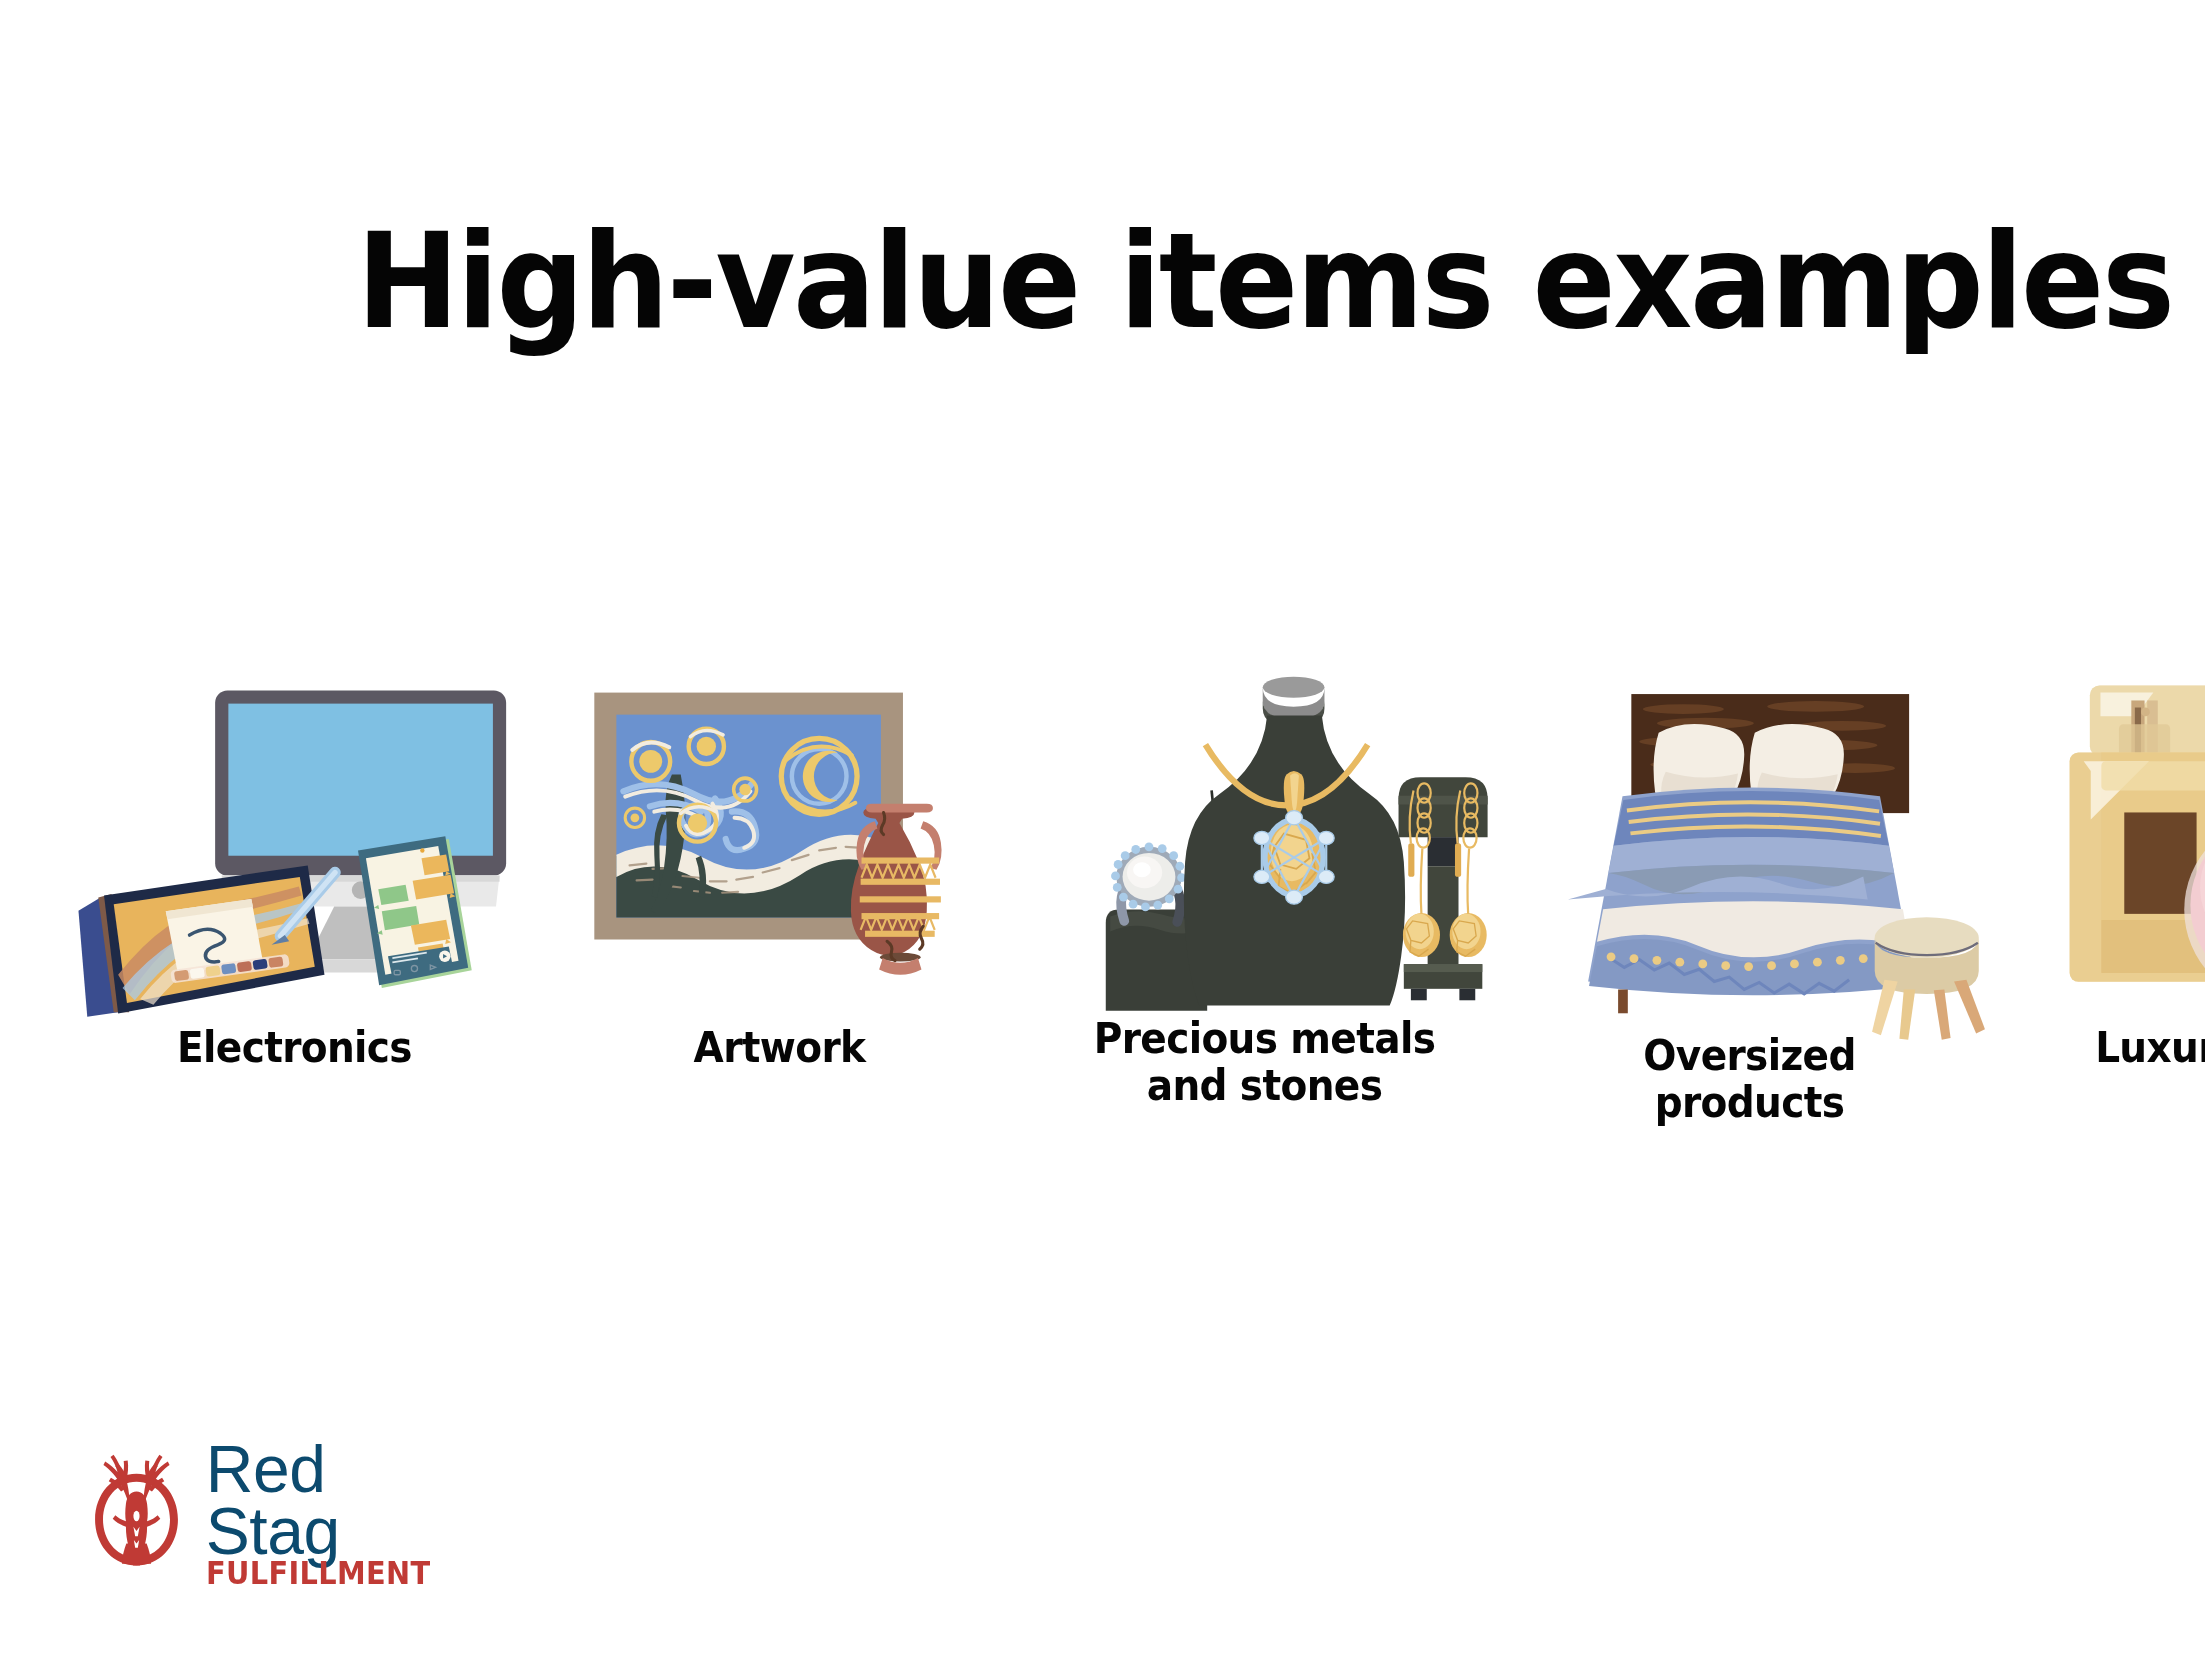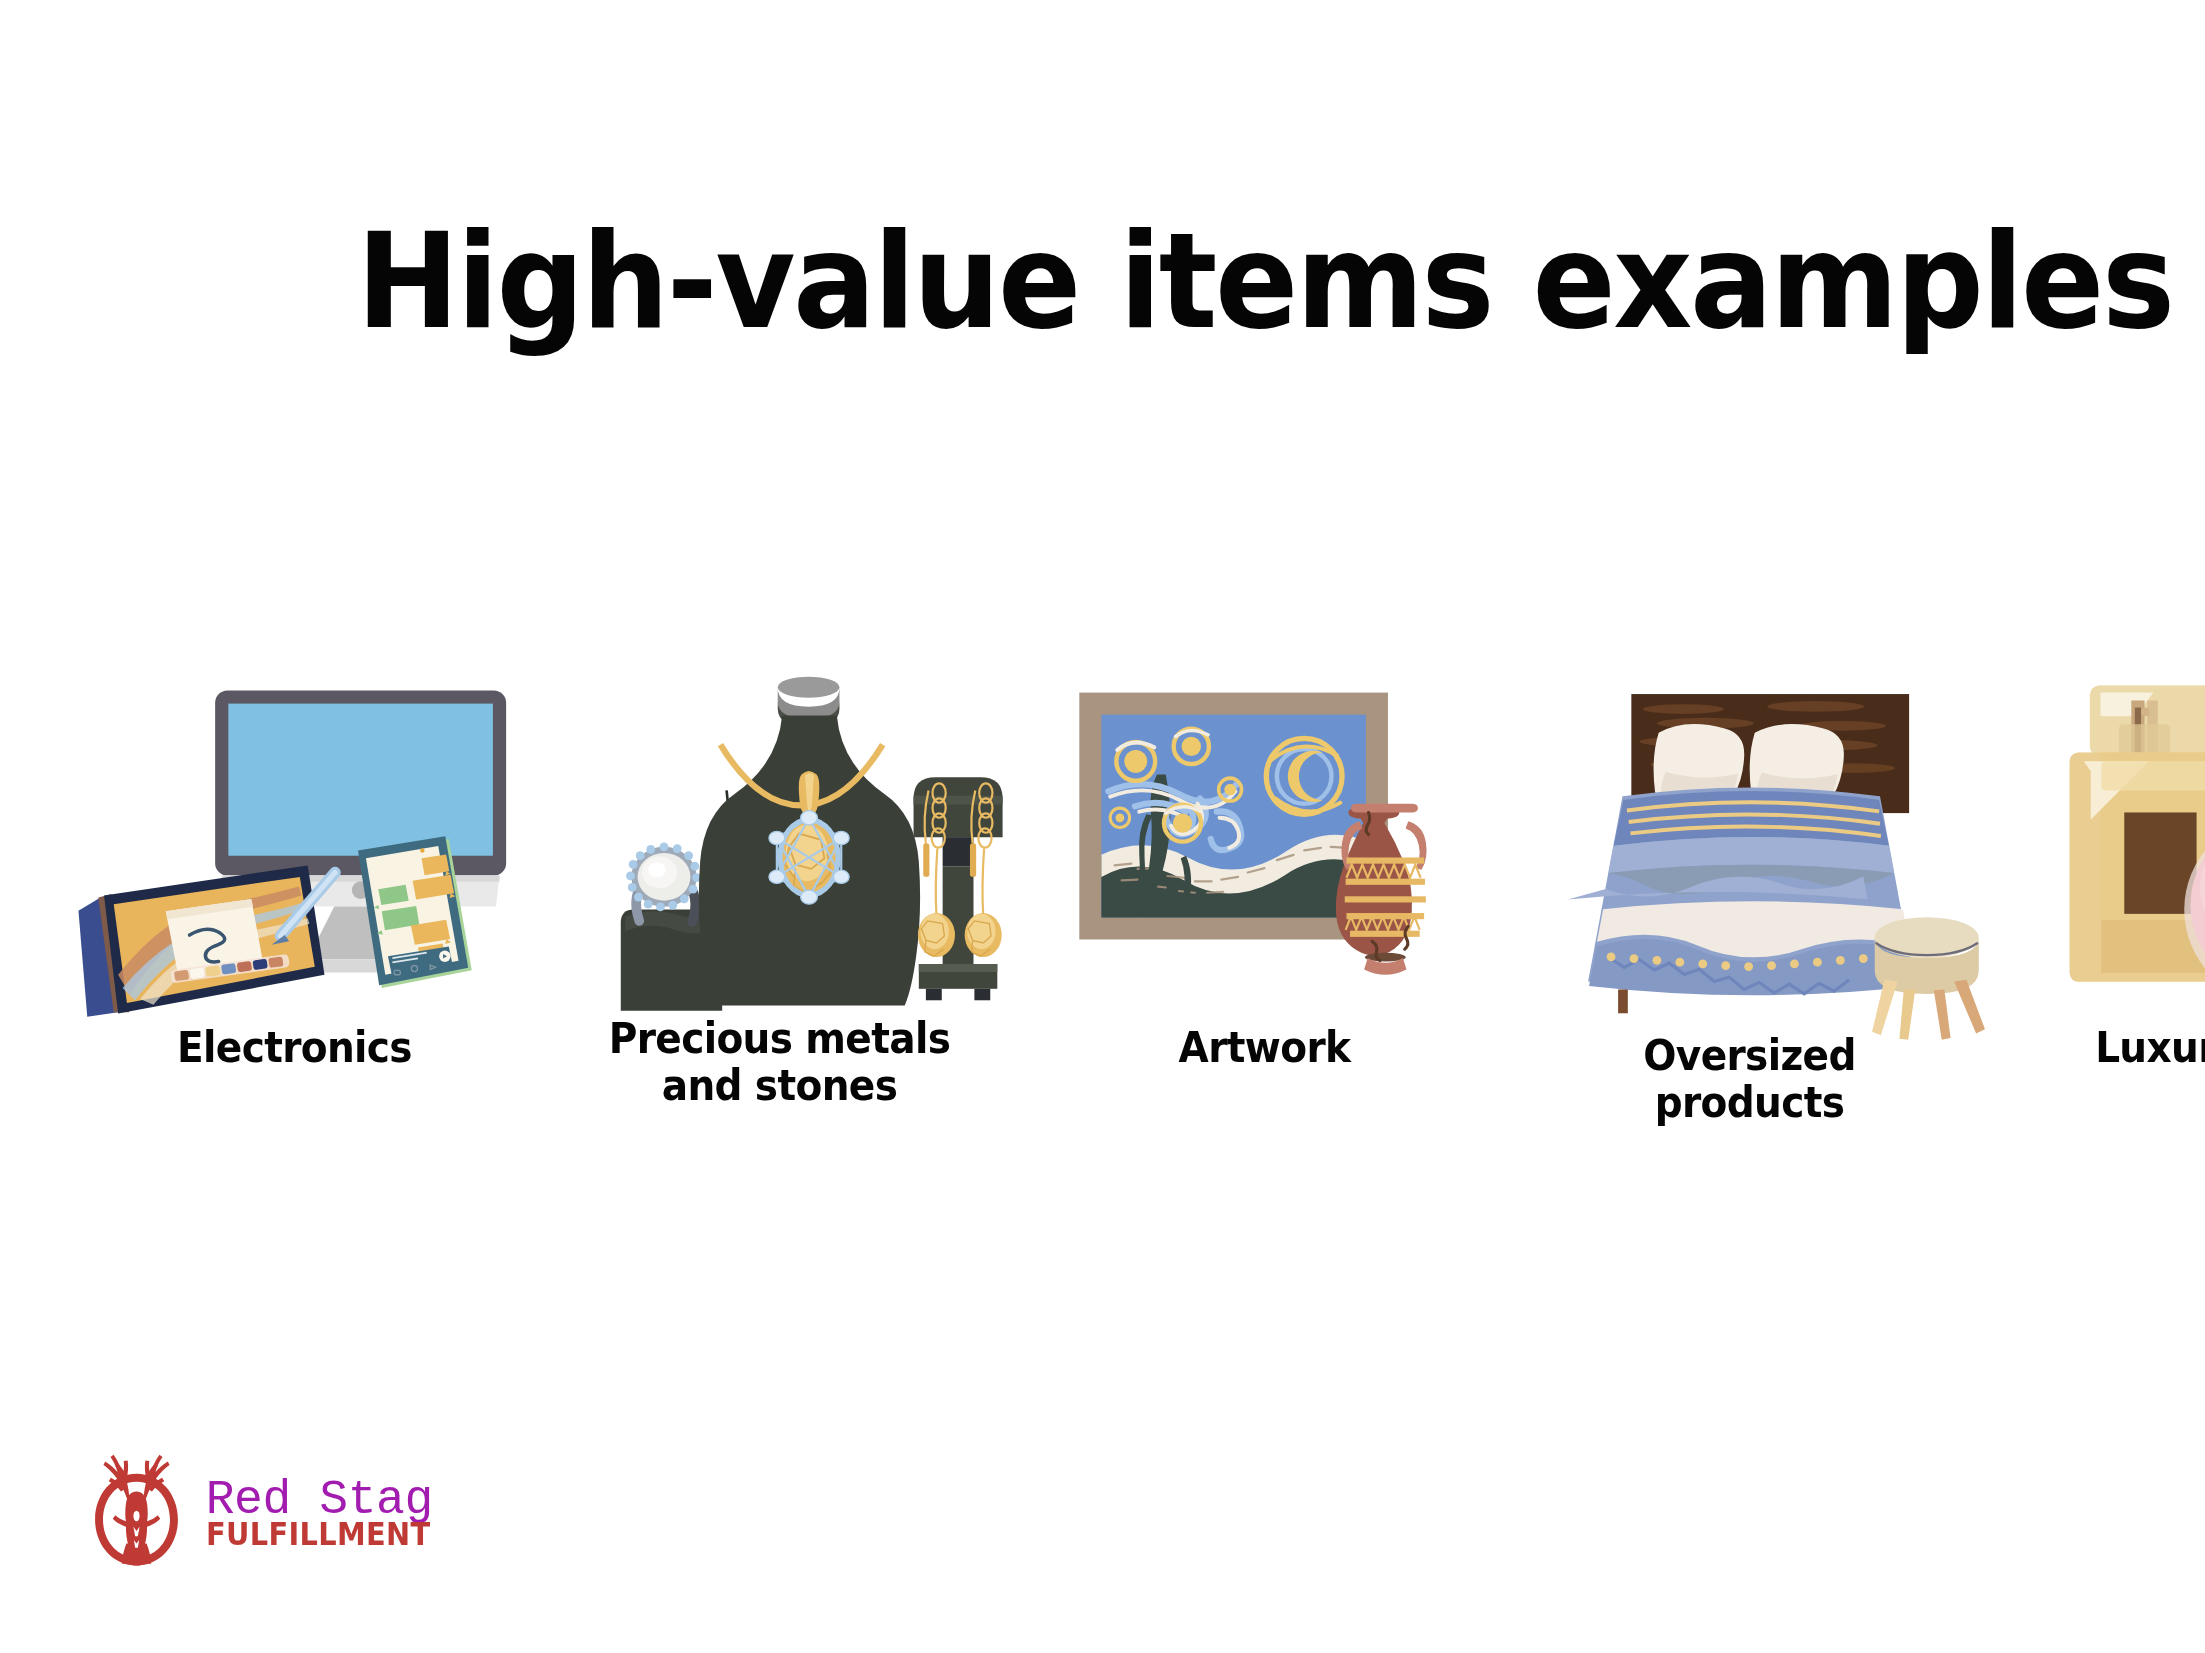--- a/index.html
+++ b/index.html
@@ -90,24 +90,24 @@
     top: 1447px;
     width: 388px;
     height: 132px;
     display: flex;
     align-items: center;
     gap: 9.7px;
   }
   #logo-mark { width: 119px; height: 128px; flex: 0 0 119px; }
   #logo-words { display: flex; flex-direction: column; justify-content: center; padding-top: 2.6px; }
   #logo-wordmark {
-    font-family: Liberation Mono, monospace;
-    font-size: 48px;
+    font-family: Liberation Sans, sans-serif;
+    font-size: 66px;
     line-height: 0.93;
-    color: #a21caf;
+    color: #0c4a6e;
     letter-spacing: -0.4px;
   }
   #logo-subwordmark {
     font-family: "DejaVu Sans", sans-serif;
     font-weight: 700;
     font-size: 32px;
     line-height: 1;
     color: #C03A35;
     letter-spacing: 0.4px;
     transform: scaleX(0.9);
@@ -195,20 +195,123 @@
           <line x1="772" y1="662" x2="850" y2="650" stroke="#DDE8EC" stroke-width="4"></line>
           <line x1="772" y1="672" x2="830" y2="663" stroke="#DDE8EC" stroke-width="4"></line>
 
           <rect x="776" y="690" width="14" height="10" rx="3" fill="none" stroke="#7E95A3" stroke-width="3"></rect>
           <circle cx="822" cy="686" r="7" fill="none" stroke="#7E95A3" stroke-width="3"></circle>
           <path d="M858 678 l12 5 l-12 5 z" fill="none" stroke="#7E95A3" stroke-width="3"></path>
         </g>
       </svg>
     </div>
     <div class="card-label">Electronics</div>
+  </div>
+
+  <div class="card card-2">
+    <div class="art-area">
+      <svg viewBox="0 0 1100 800" width="485" height="353" aria-hidden="true">
+        <g>
+          <rect x="130" y="60" width="700" height="560" fill="#A8947F"></rect>
+          <rect x="180" y="110" width="600" height="460" fill="#6B92CF"></rect>
+
+          <path d="M180 430 q90 -40 180 10 q120 70 240 -10 q90 -60 180 -26 l0 166 l-600 0 z" fill="#3A4A44"></path>
+
+          <path d="M180 428 q100 -46 196 6 q112 62 226 -16 q88 -58 178 -22 l0 56 q-96 -36 -184 22 q-120 78 -232 10 q-96 -56 -184 -6 z" fill="#F2ECE0"></path>
+          <g stroke="#A8947F" stroke-width="5" stroke-linecap="round" opacity="0.85">
+            <line x1="210" y1="452" x2="248" y2="448"></line>
+            <line x1="262" y1="460" x2="300" y2="458"></line>
+            <line x1="330" y1="476" x2="368" y2="480"></line>
+            <line x1="392" y1="488" x2="430" y2="488"></line>
+            <line x1="452" y1="484" x2="490" y2="478"></line>
+            <line x1="512" y1="468" x2="550" y2="458"></line>
+            <line x1="578" y1="440" x2="616" y2="428"></line>
+            <line x1="640" y1="418" x2="678" y2="412"></line>
+            <line x1="700" y1="410" x2="738" y2="412"></line>
+            <line x1="226" y1="486" x2="262" y2="484"></line>
+            <line x1="290" y1="498" x2="326" y2="502"></line>
+            <line x1="356" y1="510" x2="392" y2="514"></line>
+            <line x1="420" y1="514" x2="456" y2="512"></line>
+          </g>
+
+          <path d="M326 246 q16 80 8 140 q-6 54 -22 100 q-18 52 -44 74 l-10 -6 q22 -42 30 -96 q10 -70 4 -130 q-4 -46 14 -82 z" fill="#3A4A44"></path>
+          <path d="M296 338 q-22 44 -18 96 q4 54 -6 92 l-12 -4 q10 -46 6 -94 q-4 -54 16 -92 z" fill="#3A4A44"></path>
+          <path d="M372 430 q18 40 8 96 l-14 -4 q8 -48 -6 -86 z" fill="#3A4A44"></path>
+
+          <g fill="none" stroke="#9FC0E8" stroke-width="14" stroke-linecap="round">
+            <path d="M196 284 q80 -36 160 6 q80 44 130 -22"></path>
+            <path d="M256 318 q60 -20 116 12"></path>
+            <path d="M404 300 q30 44 -10 70 q-42 28 -62 -12 q-16 -32 22 -42 q30 -8 34 26 q2 26 -22 28"></path>
+            <path d="M442 330 q40 -4 52 34 q12 38 -24 50 q-34 12 -42 -22"></path>
+          </g>
+          <g fill="none" stroke="#F2ECE0" stroke-width="9" stroke-linecap="round">
+            <path d="M200 296 q82 -32 158 8 q78 42 126 -20"></path>
+            <path d="M266 330 q54 -14 104 14"></path>
+            <path d="M398 312 q24 38 -8 60 q-34 22 -52 -10"></path>
+            <path d="M448 344 q32 0 42 28 q10 30 -20 40"></path>
+          </g>
+
+          <g>
+            <circle cx="258" cy="216" r="44" fill="none" stroke="#EDC96B" stroke-width="10"></circle>
+            <circle cx="258" cy="216" r="26" fill="#EDC96B"></circle>
+            <path d="M216 190 q36 -30 84 -6" stroke="#F2ECE0" stroke-width="9" fill="none" stroke-linecap="round"></path>
+          </g>
+          <g>
+            <circle cx="384" cy="182" r="40" fill="none" stroke="#EDC96B" stroke-width="10"></circle>
+            <circle cx="384" cy="182" r="22" fill="#EDC96B"></circle>
+            <path d="M348 160 q32 -26 74 -4" stroke="#F2ECE0" stroke-width="8" fill="none" stroke-linecap="round"></path>
+          </g>
+          <g>
+            <circle cx="472" cy="280" r="26" fill="none" stroke="#EDC96B" stroke-width="8"></circle>
+            <circle cx="472" cy="280" r="13" fill="#EDC96B"></circle>
+          </g>
+          <g>
+            <circle cx="222" cy="344" r="22" fill="none" stroke="#EDC96B" stroke-width="7"></circle>
+            <circle cx="222" cy="344" r="10" fill="#EDC96B"></circle>
+          </g>
+          <g>
+            <circle cx="364" cy="356" r="42" fill="none" stroke="#EDC96B" stroke-width="10"></circle>
+            <circle cx="364" cy="356" r="22" fill="#EDC96B"></circle>
+            <path d="M326 334 q36 -28 80 -4" stroke="#F2ECE0" stroke-width="8" fill="none" stroke-linecap="round"></path>
+          </g>
+
+          <g>
+            <circle cx="640" cy="250" r="86" fill="none" stroke="#EDC96B" stroke-width="12"></circle>
+            <circle cx="640" cy="250" r="62" fill="none" stroke="#9FC0E8" stroke-width="10"></circle>
+            <path d="M682 196 a58 58 0 1 0 0 108 a46 46 0 1 1 0 -108 z" fill="#EDC96B"></path>
+            <path d="M566 212 q70 -54 148 -10" stroke="#EDC96B" stroke-width="9" fill="none" stroke-linecap="round"></path>
+            <path d="M574 300 q70 54 148 10" stroke="#EDC96B" stroke-width="9" fill="none" stroke-linecap="round"></path>
+          </g>
+        </g>
+
+        <g>
+          <path d="M766 318 q-26 4 -26 14 q0 12 28 14 l6 10 q-26 50 -44 96 q-20 54 -18 104 q2 60 46 88 q40 24 76 4 q46 -26 50 -92 q4 -58 -18 -112 q-18 -44 -44 -88 l6 -10 q28 -2 28 -14 q0 -10 -26 -14 z" fill="#9A5547"></path>
+          <path d="M760 312 h124 q14 0 14 10 q0 10 -14 10 h-124 q-14 0 -14 -10 q0 -10 14 -10 z" fill="#C47F6E"></path>
+          <path d="M766 352 q-34 10 -40 48 q-6 36 10 62 l14 -4 q-14 -22 -8 -52 q6 -30 30 -38 z" fill="#C47F6E"></path>
+          <path d="M876 352 q34 10 40 48 q6 36 -10 62 l-14 -4 q14 -22 8 -52 q-6 -30 -30 -38 z" fill="#C47F6E"></path>
+          <rect x="736" y="434" width="176" height="14" fill="#E8B964"></rect>
+          <rect x="734" y="482" width="180" height="14" fill="#E8B964"></rect>
+          <rect x="732" y="522" width="184" height="14" fill="#E8B964"></rect>
+          <rect x="736" y="560" width="176" height="14" fill="#E8B964"></rect>
+          <rect x="744" y="600" width="158" height="14" fill="#E8B964"></rect>
+          <g stroke="#E8B964" stroke-width="5" fill="none">
+            <path d="M736 480 l12 -30 l12 30 l12 -30 l12 30 l12 -30 l12 30 l12 -30 l12 30 l12 -30 l12 30 l12 -30 l12 30 l12 -30 l12 30"></path>
+            <path d="M734 598 l12 -30 l12 30 l12 -30 l12 30 l12 -30 l12 30 l12 -30 l12 30 l12 -30 l12 30 l12 -30 l12 30 l12 -30 l12 30"></path>
+          </g>
+          <ellipse cx="824" cy="660" rx="46" ry="10" fill="#6B4A38"></ellipse>
+          <path d="M784 662 q40 22 80 0 l8 26 q-48 24 -96 0 z" fill="#C47F6E"></path>
+          <g stroke="#5C3A26" stroke-width="7" fill="none" stroke-linecap="round">
+            <path d="M786 332 q6 16 -2 28 q-8 14 2 22"></path>
+            <path d="M876 590 q-12 14 -4 28 q8 14 -4 24"></path>
+            <path d="M794 624 q14 10 10 24 q-4 14 8 20"></path>
+          </g>
+        </g>
+      </svg>
+    </div>
+    <div class="card-label">Artwork</div>
   </div>
 
   <div class="card card-3">
     <div class="art-area">
       <svg viewBox="0 0 1100 800" width="485" height="353" aria-hidden="true">
 
         <g>
           <path d="M190 600 q0 -30 30 -30 h170 q30 0 30 30 v200 h-230 z" fill="#3A3F38"></path>
           <path d="M200 586 q60 -22 120 -4 q60 18 100 -6 l0 34 q-46 26 -108 6 q-58 -20 -112 4 z" fill="#454A42"></path>
           <path d="M232 596 q-20 -60 16 -94" stroke="#8E97A8" stroke-width="22" fill="none" stroke-linecap="round"></path>
@@ -325,123 +428,20 @@
             <path d="M992 596 l-14 18 l10 26 l24 6 l18 -16 l-4 -28 z"></path>
             <path d="M988 640 l-2 26 l20 10 l22 -16"></path>
           </g>
         </g>
       </svg>
     </div>
     <div class="card-label">Precious metals
 and stones</div>
   </div>
 
-  <div class="card card-2">
-    <div class="art-area">
-      <svg viewBox="0 0 1100 800" width="485" height="353" aria-hidden="true">
-        <g>
-          <rect x="130" y="60" width="700" height="560" fill="#A8947F"></rect>
-          <rect x="180" y="110" width="600" height="460" fill="#6B92CF"></rect>
-
-          <path d="M180 430 q90 -40 180 10 q120 70 240 -10 q90 -60 180 -26 l0 166 l-600 0 z" fill="#3A4A44"></path>
-
-          <path d="M180 428 q100 -46 196 6 q112 62 226 -16 q88 -58 178 -22 l0 56 q-96 -36 -184 22 q-120 78 -232 10 q-96 -56 -184 -6 z" fill="#F2ECE0"></path>
-          <g stroke="#A8947F" stroke-width="5" stroke-linecap="round" opacity="0.85">
-            <line x1="210" y1="452" x2="248" y2="448"></line>
-            <line x1="262" y1="460" x2="300" y2="458"></line>
-            <line x1="330" y1="476" x2="368" y2="480"></line>
-            <line x1="392" y1="488" x2="430" y2="488"></line>
-            <line x1="452" y1="484" x2="490" y2="478"></line>
-            <line x1="512" y1="468" x2="550" y2="458"></line>
-            <line x1="578" y1="440" x2="616" y2="428"></line>
-            <line x1="640" y1="418" x2="678" y2="412"></line>
-            <line x1="700" y1="410" x2="738" y2="412"></line>
-            <line x1="226" y1="486" x2="262" y2="484"></line>
-            <line x1="290" y1="498" x2="326" y2="502"></line>
-            <line x1="356" y1="510" x2="392" y2="514"></line>
-            <line x1="420" y1="514" x2="456" y2="512"></line>
-          </g>
-
-          <path d="M326 246 q16 80 8 140 q-6 54 -22 100 q-18 52 -44 74 l-10 -6 q22 -42 30 -96 q10 -70 4 -130 q-4 -46 14 -82 z" fill="#3A4A44"></path>
-          <path d="M296 338 q-22 44 -18 96 q4 54 -6 92 l-12 -4 q10 -46 6 -94 q-4 -54 16 -92 z" fill="#3A4A44"></path>
-          <path d="M372 430 q18 40 8 96 l-14 -4 q8 -48 -6 -86 z" fill="#3A4A44"></path>
-
-          <g fill="none" stroke="#9FC0E8" stroke-width="14" stroke-linecap="round">
-            <path d="M196 284 q80 -36 160 6 q80 44 130 -22"></path>
-            <path d="M256 318 q60 -20 116 12"></path>
-            <path d="M404 300 q30 44 -10 70 q-42 28 -62 -12 q-16 -32 22 -42 q30 -8 34 26 q2 26 -22 28"></path>
-            <path d="M442 330 q40 -4 52 34 q12 38 -24 50 q-34 12 -42 -22"></path>
-          </g>
-          <g fill="none" stroke="#F2ECE0" stroke-width="9" stroke-linecap="round">
-            <path d="M200 296 q82 -32 158 8 q78 42 126 -20"></path>
-            <path d="M266 330 q54 -14 104 14"></path>
-            <path d="M398 312 q24 38 -8 60 q-34 22 -52 -10"></path>
-            <path d="M448 344 q32 0 42 28 q10 30 -20 40"></path>
-          </g>
-
-          <g>
-            <circle cx="258" cy="216" r="44" fill="none" stroke="#EDC96B" stroke-width="10"></circle>
-            <circle cx="258" cy="216" r="26" fill="#EDC96B"></circle>
-            <path d="M216 190 q36 -30 84 -6" stroke="#F2ECE0" stroke-width="9" fill="none" stroke-linecap="round"></path>
-          </g>
-          <g>
-            <circle cx="384" cy="182" r="40" fill="none" stroke="#EDC96B" stroke-width="10"></circle>
-            <circle cx="384" cy="182" r="22" fill="#EDC96B"></circle>
-            <path d="M348 160 q32 -26 74 -4" stroke="#F2ECE0" stroke-width="8" fill="none" stroke-linecap="round"></path>
-          </g>
-          <g>
-            <circle cx="472" cy="280" r="26" fill="none" stroke="#EDC96B" stroke-width="8"></circle>
-            <circle cx="472" cy="280" r="13" fill="#EDC96B"></circle>
-          </g>
-          <g>
-            <circle cx="222" cy="344" r="22" fill="none" stroke="#EDC96B" stroke-width="7"></circle>
-            <circle cx="222" cy="344" r="10" fill="#EDC96B"></circle>
-          </g>
-          <g>
-            <circle cx="364" cy="356" r="42" fill="none" stroke="#EDC96B" stroke-width="10"></circle>
-            <circle cx="364" cy="356" r="22" fill="#EDC96B"></circle>
-            <path d="M326 334 q36 -28 80 -4" stroke="#F2ECE0" stroke-width="8" fill="none" stroke-linecap="round"></path>
-          </g>
-
-          <g>
-            <circle cx="640" cy="250" r="86" fill="none" stroke="#EDC96B" stroke-width="12"></circle>
-            <circle cx="640" cy="250" r="62" fill="none" stroke="#9FC0E8" stroke-width="10"></circle>
-            <path d="M682 196 a58 58 0 1 0 0 108 a46 46 0 1 1 0 -108 z" fill="#EDC96B"></path>
-            <path d="M566 212 q70 -54 148 -10" stroke="#EDC96B" stroke-width="9" fill="none" stroke-linecap="round"></path>
-            <path d="M574 300 q70 54 148 10" stroke="#EDC96B" stroke-width="9" fill="none" stroke-linecap="round"></path>
-          </g>
-        </g>
-
-        <g>
-          <path d="M766 318 q-26 4 -26 14 q0 12 28 14 l6 10 q-26 50 -44 96 q-20 54 -18 104 q2 60 46 88 q40 24 76 4 q46 -26 50 -92 q4 -58 -18 -112 q-18 -44 -44 -88 l6 -10 q28 -2 28 -14 q0 -10 -26 -14 z" fill="#9A5547"></path>
-          <path d="M760 312 h124 q14 0 14 10 q0 10 -14 10 h-124 q-14 0 -14 -10 q0 -10 14 -10 z" fill="#C47F6E"></path>
-          <path d="M766 352 q-34 10 -40 48 q-6 36 10 62 l14 -4 q-14 -22 -8 -52 q6 -30 30 -38 z" fill="#C47F6E"></path>
-          <path d="M876 352 q34 10 40 48 q6 36 -10 62 l-14 -4 q14 -22 8 -52 q-6 -30 -30 -38 z" fill="#C47F6E"></path>
-          <rect x="736" y="434" width="176" height="14" fill="#E8B964"></rect>
-          <rect x="734" y="482" width="180" height="14" fill="#E8B964"></rect>
-          <rect x="732" y="522" width="184" height="14" fill="#E8B964"></rect>
-          <rect x="736" y="560" width="176" height="14" fill="#E8B964"></rect>
-          <rect x="744" y="600" width="158" height="14" fill="#E8B964"></rect>
-          <g stroke="#E8B964" stroke-width="5" fill="none">
-            <path d="M736 480 l12 -30 l12 30 l12 -30 l12 30 l12 -30 l12 30 l12 -30 l12 30 l12 -30 l12 30 l12 -30 l12 30 l12 -30 l12 30"></path>
-            <path d="M734 598 l12 -30 l12 30 l12 -30 l12 30 l12 -30 l12 30 l12 -30 l12 30 l12 -30 l12 30 l12 -30 l12 30 l12 -30 l12 30"></path>
-          </g>
-          <ellipse cx="824" cy="660" rx="46" ry="10" fill="#6B4A38"></ellipse>
-          <path d="M784 662 q40 22 80 0 l8 26 q-48 24 -96 0 z" fill="#C47F6E"></path>
-          <g stroke="#5C3A26" stroke-width="7" fill="none" stroke-linecap="round">
-            <path d="M786 332 q6 16 -2 28 q-8 14 2 22"></path>
-            <path d="M876 590 q-12 14 -4 28 q8 14 -4 24"></path>
-            <path d="M794 624 q14 10 10 24 q-4 14 8 20"></path>
-          </g>
-        </g>
-      </svg>
-    </div>
-    <div class="card-label">Artwork</div>
-  </div>
-
   <div class="card card-4">
     <div class="art-area">
       <svg viewBox="0 0 1100 800" width="485" height="353" aria-hidden="true">
         <g>
 
           <rect x="282" y="52" width="630" height="270" fill="#4A2C1A"></rect>
           <g fill="#6B4326" opacity="0.85">
             <ellipse cx="400" cy="86" rx="92" ry="11"></ellipse>
             <ellipse cx="700" cy="80" rx="110" ry="12"></ellipse>
             <ellipse cx="450" cy="118" rx="110" ry="12"></ellipse>

